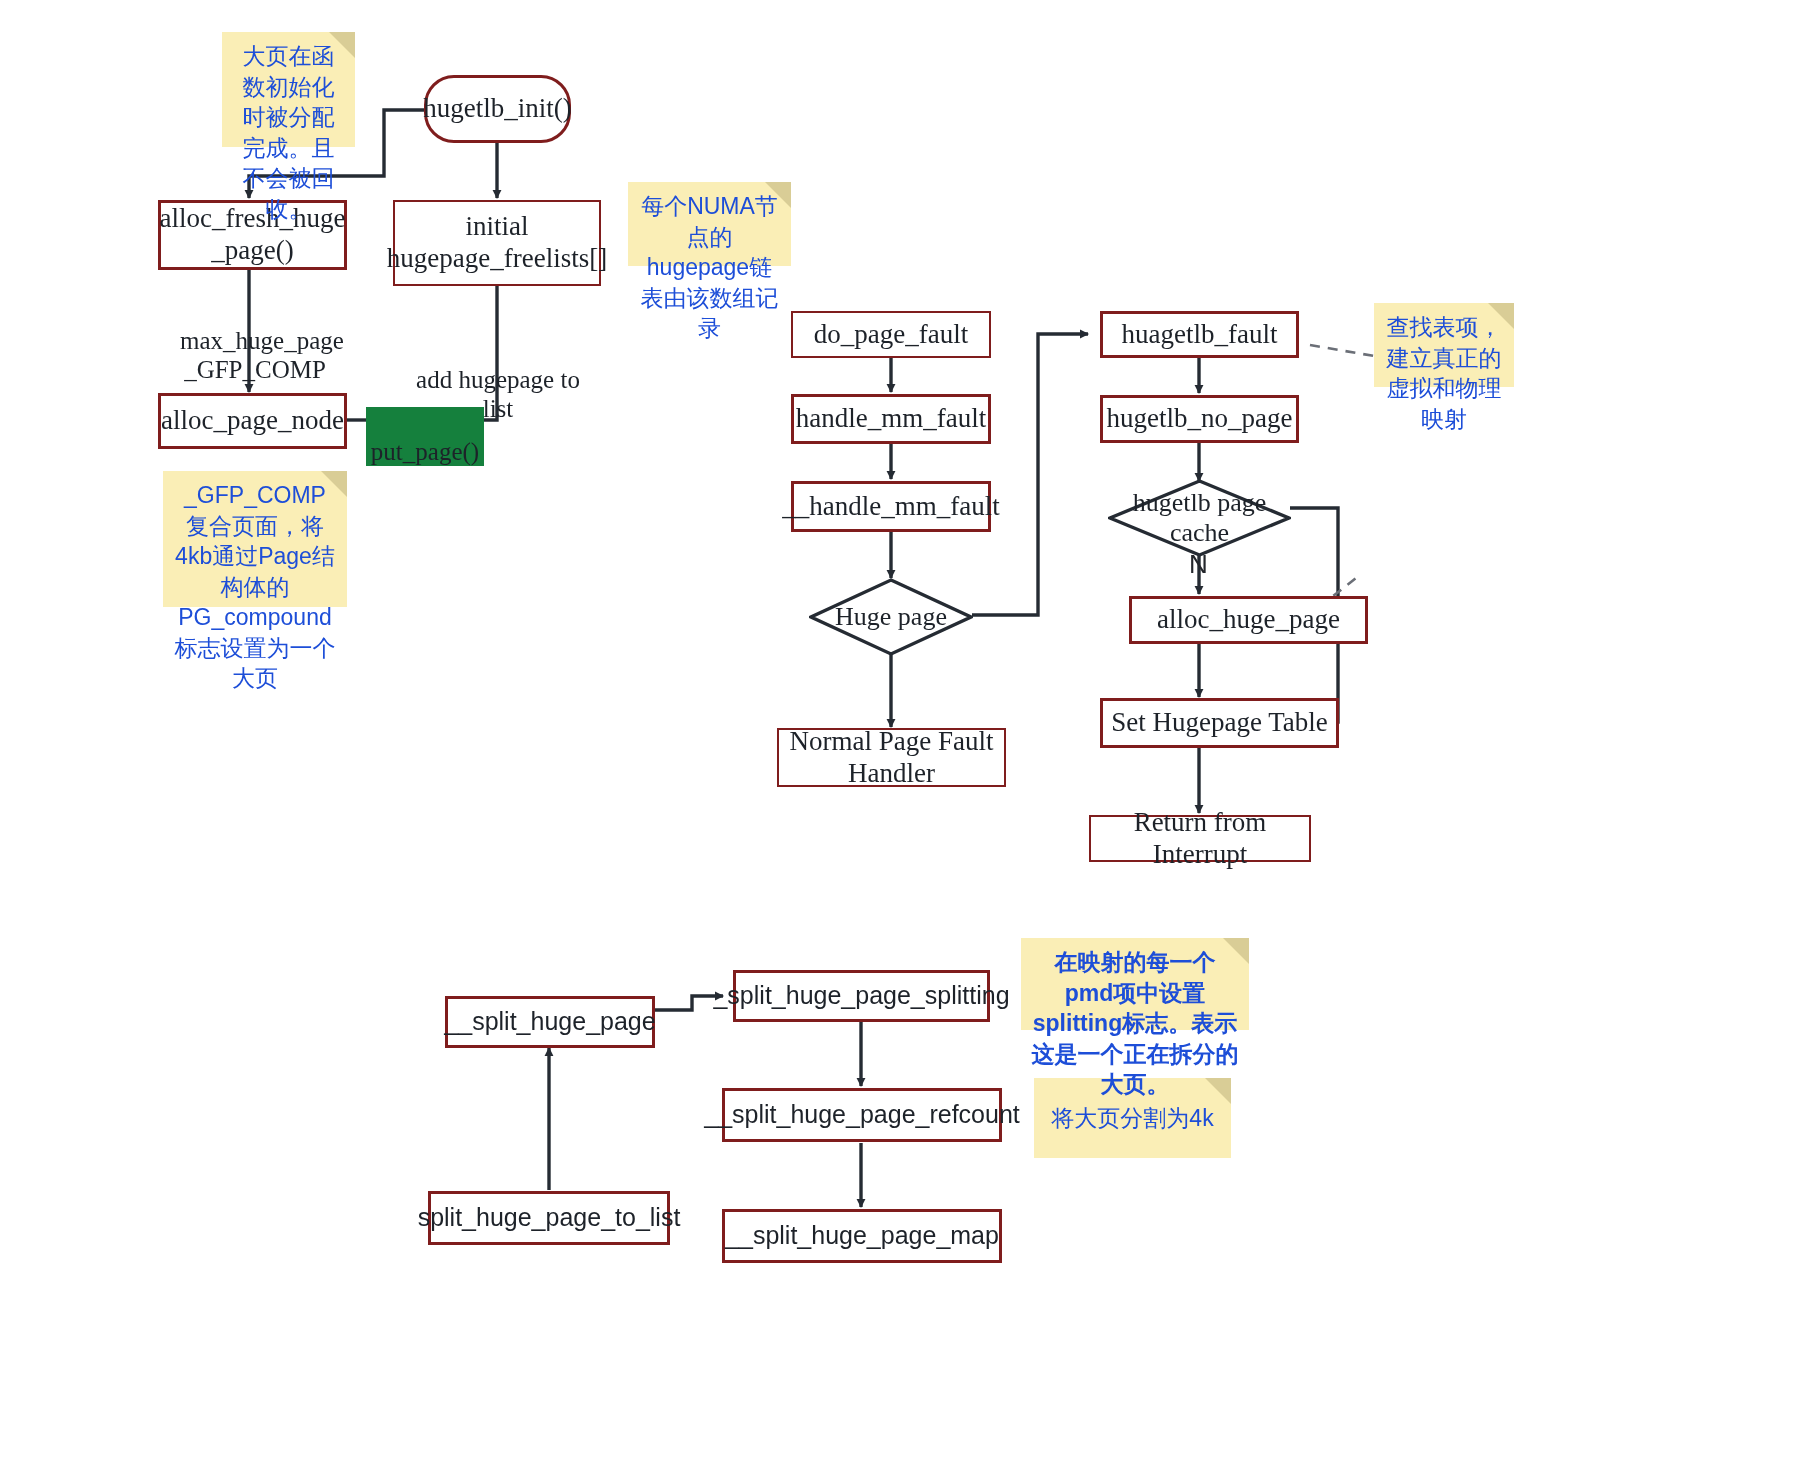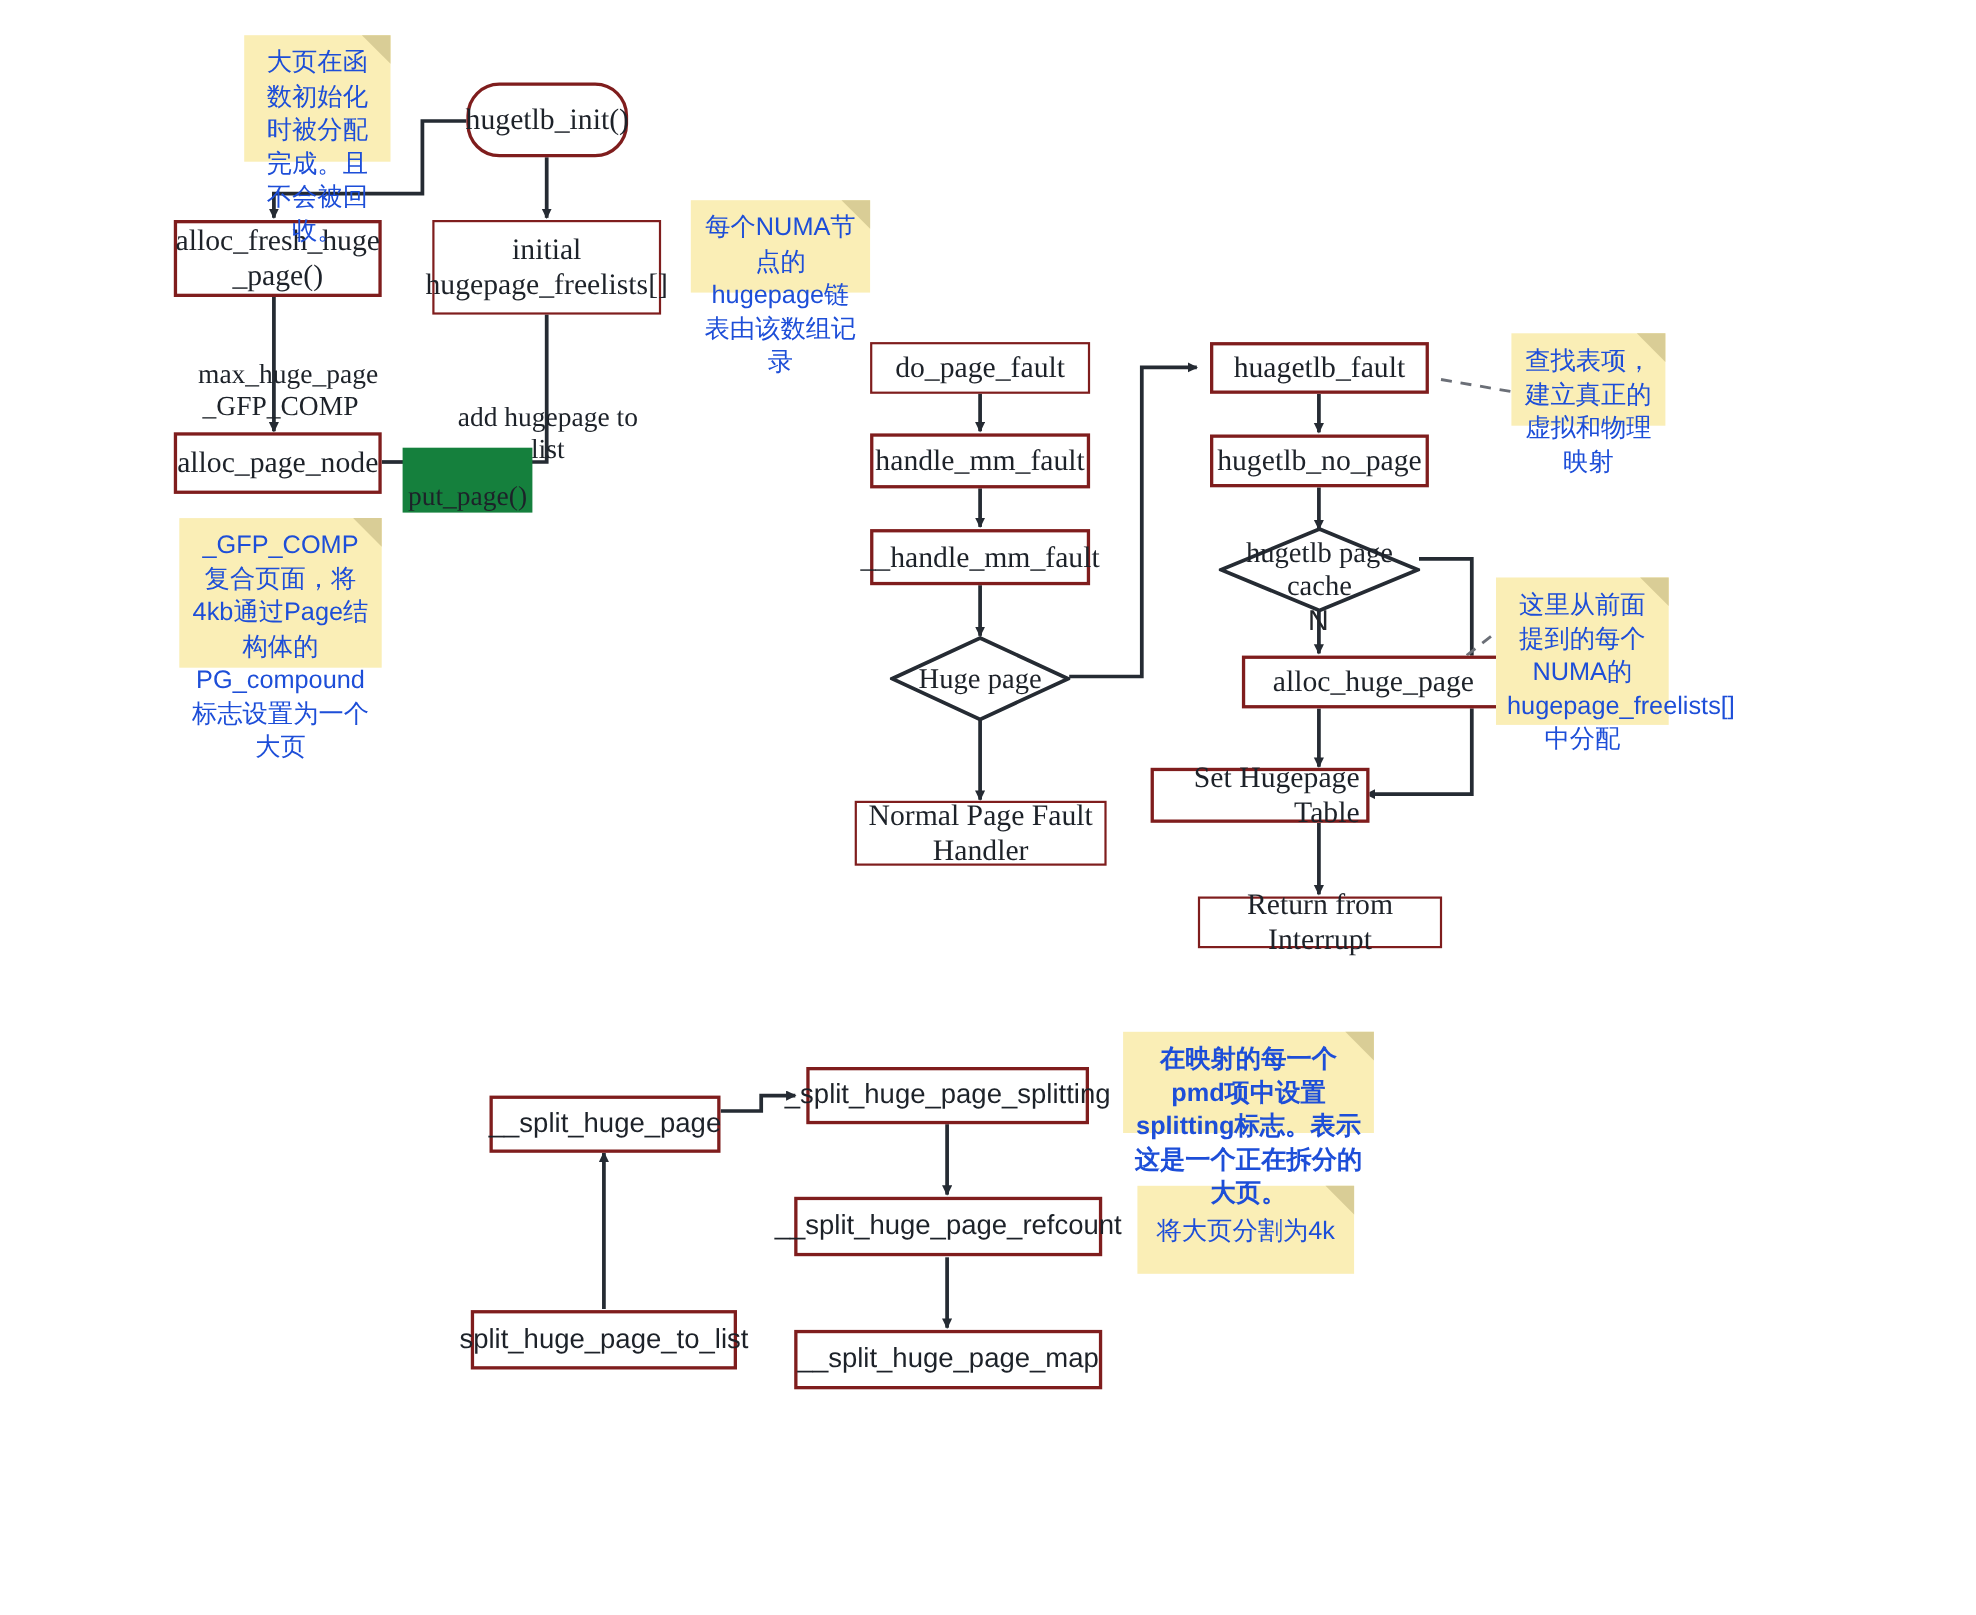--- a/index.html
+++ b/index.html
@@ -181,26 +181,22 @@
     <span>N</span>
   </div>
   <div class="flag" style="left:1332px;top:603px;">
     <span>Y</span>
   </div>
 
   <div class="node" style="left:1100px;top:596px;width:239px;height:48px;margin-left:29px;">
     <span>alloc_huge_page</span>
   </div>
 
-  <div class="note" style="left:1360px;top:525px;width:157px;height:134px;">
-    <span class="fold"></span>
-    <span class="ntext">这里从前面提到的每个NUMA的hugepage_freelists[]中分配</span>
-  </div>
-
-  <div class="node" style="left:1046px;top:698px;width:199px;height:50px;text-align:right;">
+
+  <div class="node" style="left:1100px;top:698px;width:239px;height:50px;text-align:right;">
     <span>Set Hugepage Table</span>
   </div>
 
   <div class="node thin" style="left:1089px;top:815px;width:222px;height:47px;">
     <span>Return from Interrupt</span>
   </div>
 
   <div class="node sans" style="left:445px;top:996px;width:210px;height:52px;">
     <span>__split_huge_page</span>
   </div>

